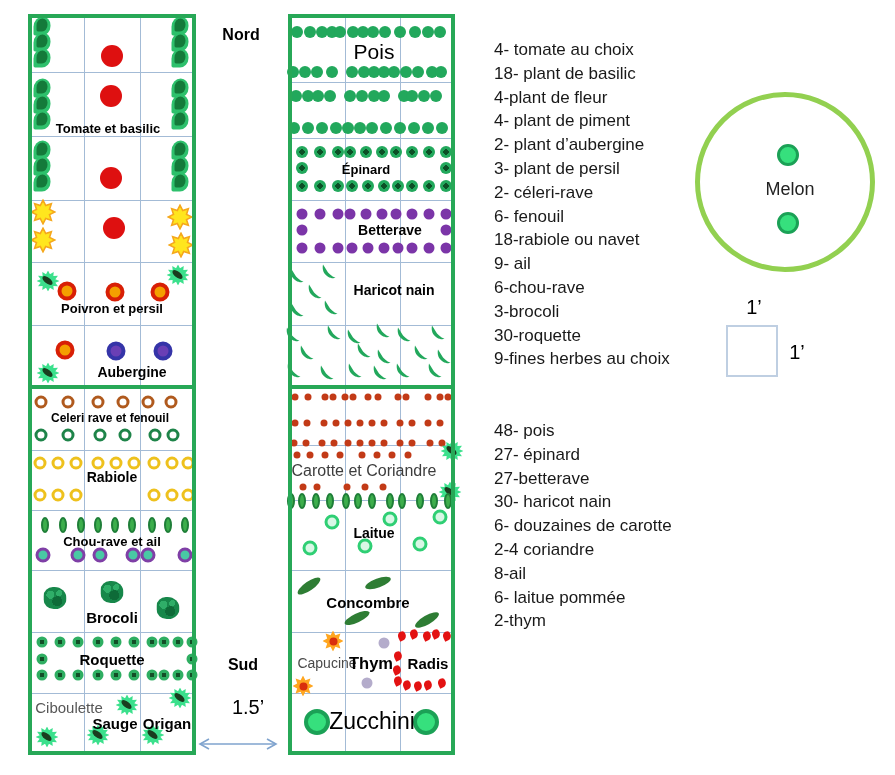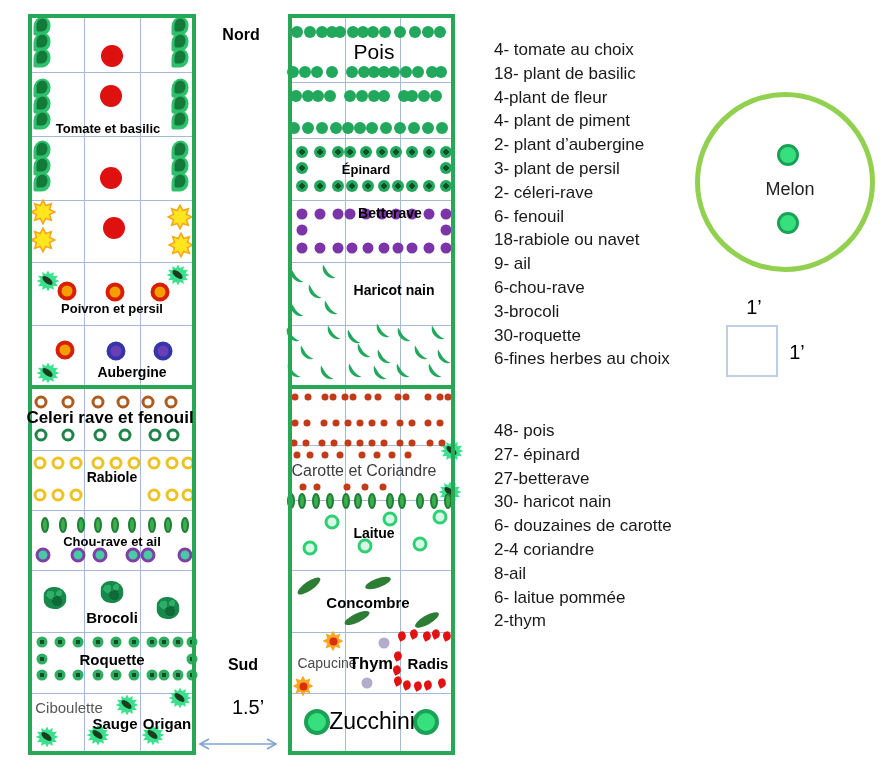--- a/index.html
+++ b/index.html
@@ -6,21 +6,21 @@
   .canvas{position:relative;width:895px;height:775px;background:#fff;overflow:hidden;}
 
   
   .bed{position:absolute;background:#fff;}
   .bframe{position:absolute;inset:0;border:4px solid #27A857;pointer-events:none;z-index:4;}
   .vline{position:absolute;top:0;bottom:0;width:1px;background:#A3BBD6;z-index:1;}
   .hline{position:absolute;left:0;right:0;height:1px;background:#A3BBD6;z-index:1;}
   .hline.thick{height:4px;background:#27A857;z-index:3;}
 
   .blabel{position:absolute;transform:translate(-50%,-50%);white-space:nowrap;color:#000;font-weight:bold;z-index:5;}
-  .b12{font-size:17px}.b13{font-size:13px}.b14{font-size:14px}.b15{font-size:15px}.b16{font-size:16.5px}
+  .b12{font-size:12px}.b13{font-size:13px}.b14{font-size:14px}.b15{font-size:15px}.b16{font-size:16.5px}
   .n16{font-weight:normal;font-size:16px;color:#3d3d3d}
   .n21{font-weight:normal;font-size:21px}
   .n23{font-weight:normal;font-size:23px}
   .g14{font-weight:normal;font-size:14px;color:#4a4a4a}
   .g15{font-weight:normal;font-size:15px;color:#575757}
 
   
   .ic{position:absolute;transform:translate(-50%,-50%);box-sizing:border-box;z-index:2;display:block;}
   .ic i{display:block;position:absolute;box-sizing:border-box;}
   .ic-tomato{width:22px;height:22px;border-radius:50%;background:#DE1010;}
@@ -272,21 +272,21 @@
       <div class="hline" style="top: 311px;"></div>
       <div class="hline" style="top: 431px;"></div>
       <div class="hline" style="top: 486px;"></div>
       <div class="hline" style="top: 556px;"></div>
       <div class="hline" style="top: 618px;"></div>
       <div class="hline" style="top: 679px;"></div>
       <div class="hline thick" style="top: 371px;"></div>
       <div class="bframe"></div>
       <div class="blabel n21" style="left: 86px; top: 38px;">Pois</div>
       <div class="blabel b13" style="left: 78px; top: 155px;">Épinard</div>
-      <div class="blabel b14" style="left: 82px; top: 199px; padding-left: 40px;">Betterave</div>
+      <div class="blabel b14" style="left: 82px; top: 216px; padding-left: 40px;">Betterave</div>
       <div class="blabel b14" style="left: 106px; top: 276px;">Haricot nain</div>
       <div class="blabel n16" style="left: 76px; top: 457px;">Carotte et Coriandre</div>
       <div class="blabel b14" style="left: 86px; top: 519px;">Laitue</div>
       <div class="blabel b15" style="left: 80px; top: 588px;">Concombre</div>
       <div class="blabel g14" style="left: 39px; top: 649px;">Capucine</div>
       <div class="blabel b16" style="left: 83px; top: 649px;">Thym</div>
       <div class="blabel b15" style="left: 140px; top: 649px;">Radis</div>
       <div class="blabel n23" style="left: 84px; top: 707px;">Zucchini</div>
       <span class="ic ic-pois" style="left: 9px; top: 18px;"></span>
       <span class="ic ic-pois" style="left: 22px; top: 18px;"></span>
@@ -567,21 +567,21 @@
       <div class="list-item">4- plant de piment</div>
       <div class="list-item">2- plant d’aubergine</div>
       <div class="list-item">3- plant de persil</div>
       <div class="list-item">2- céleri-rave</div>
       <div class="list-item">6- fenouil</div>
       <div class="list-item">18-rabiole ou navet</div>
       <div class="list-item">9- ail</div>
       <div class="list-item">6-chou-rave</div>
       <div class="list-item">3-brocoli</div>
       <div class="list-item">30-roquette</div>
-      <div class="list-item">6-fines herbes au choix</div>
+      <div class="list-item">9-fines herbes au choix</div>
     </div>
   <div class="list" style="left:494px;top:419px">
       <div class="list-item">48- pois</div>
       <div class="list-item">27- épinard</div>
       <div class="list-item">27-betterave</div>
       <div class="list-item">30- haricot nain</div>
       <div class="list-item">6- douzaines de carotte</div>
       <div class="list-item">2-4 coriandre</div>
       <div class="list-item">8-ail</div>
       <div class="list-item">6- laitue pommée</div>

